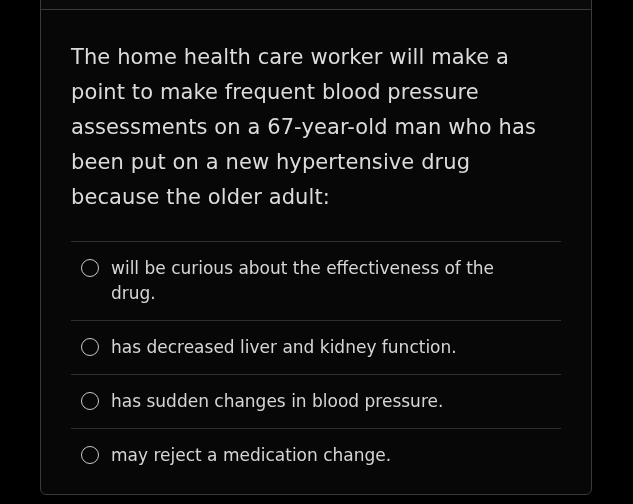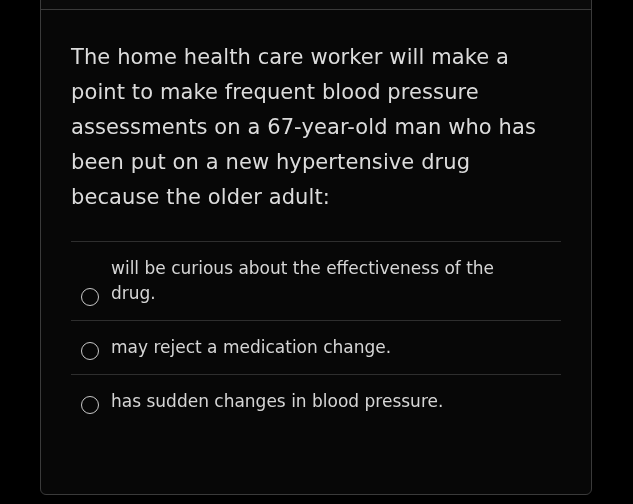--- a/index.html
+++ b/index.html
@@ -54,21 +54,21 @@
     background: #2e2e2e;
     width: 100%;
   }
   .options {
     margin: 0;
     padding: 0;
     list-style: none;
   }
   .option {
     display: flex;
-    align-items: flex-end;
+    align-items: flex-start;
     gap: 12px;
     padding: 14px 2px 14px 10px;
     border-bottom: 1px solid #2e2e2e;
     cursor: pointer;
   }
   .option:last-child {
     border-bottom: none;
   }
   .radio {
     flex: 0 0 auto;
@@ -95,22 +95,26 @@
     <div class="card-body">
       <p class="question">The home health care worker will make a point to make frequent blood pressure assessments on a 67-year-old man who has been put on a new hypertensive drug because the older adult:</p>
       <div class="divider"></div>
       <ul class="options">
         <li class="option">
           <span class="radio"></span>
           <span class="option-label">will be curious about the effectiveness of the drug.</span>
         </li>
         <li class="option">
           <span class="radio"></span>
-          <span class="option-label">may reject a medication change.</span>
+          <span class="option-label">has decreased liver and kidney function.</span>
         </li>
         <li class="option">
           <span class="radio"></span>
           <span class="option-label">has sudden changes in blood pressure.</span>
+        </li>
+        <li class="option">
+          <span class="radio"></span>
+          <span class="option-label">may reject a medication change.</span>
         </li>
       </ul>
     </div>
   </div>
 </div>
 
 </body></html>

